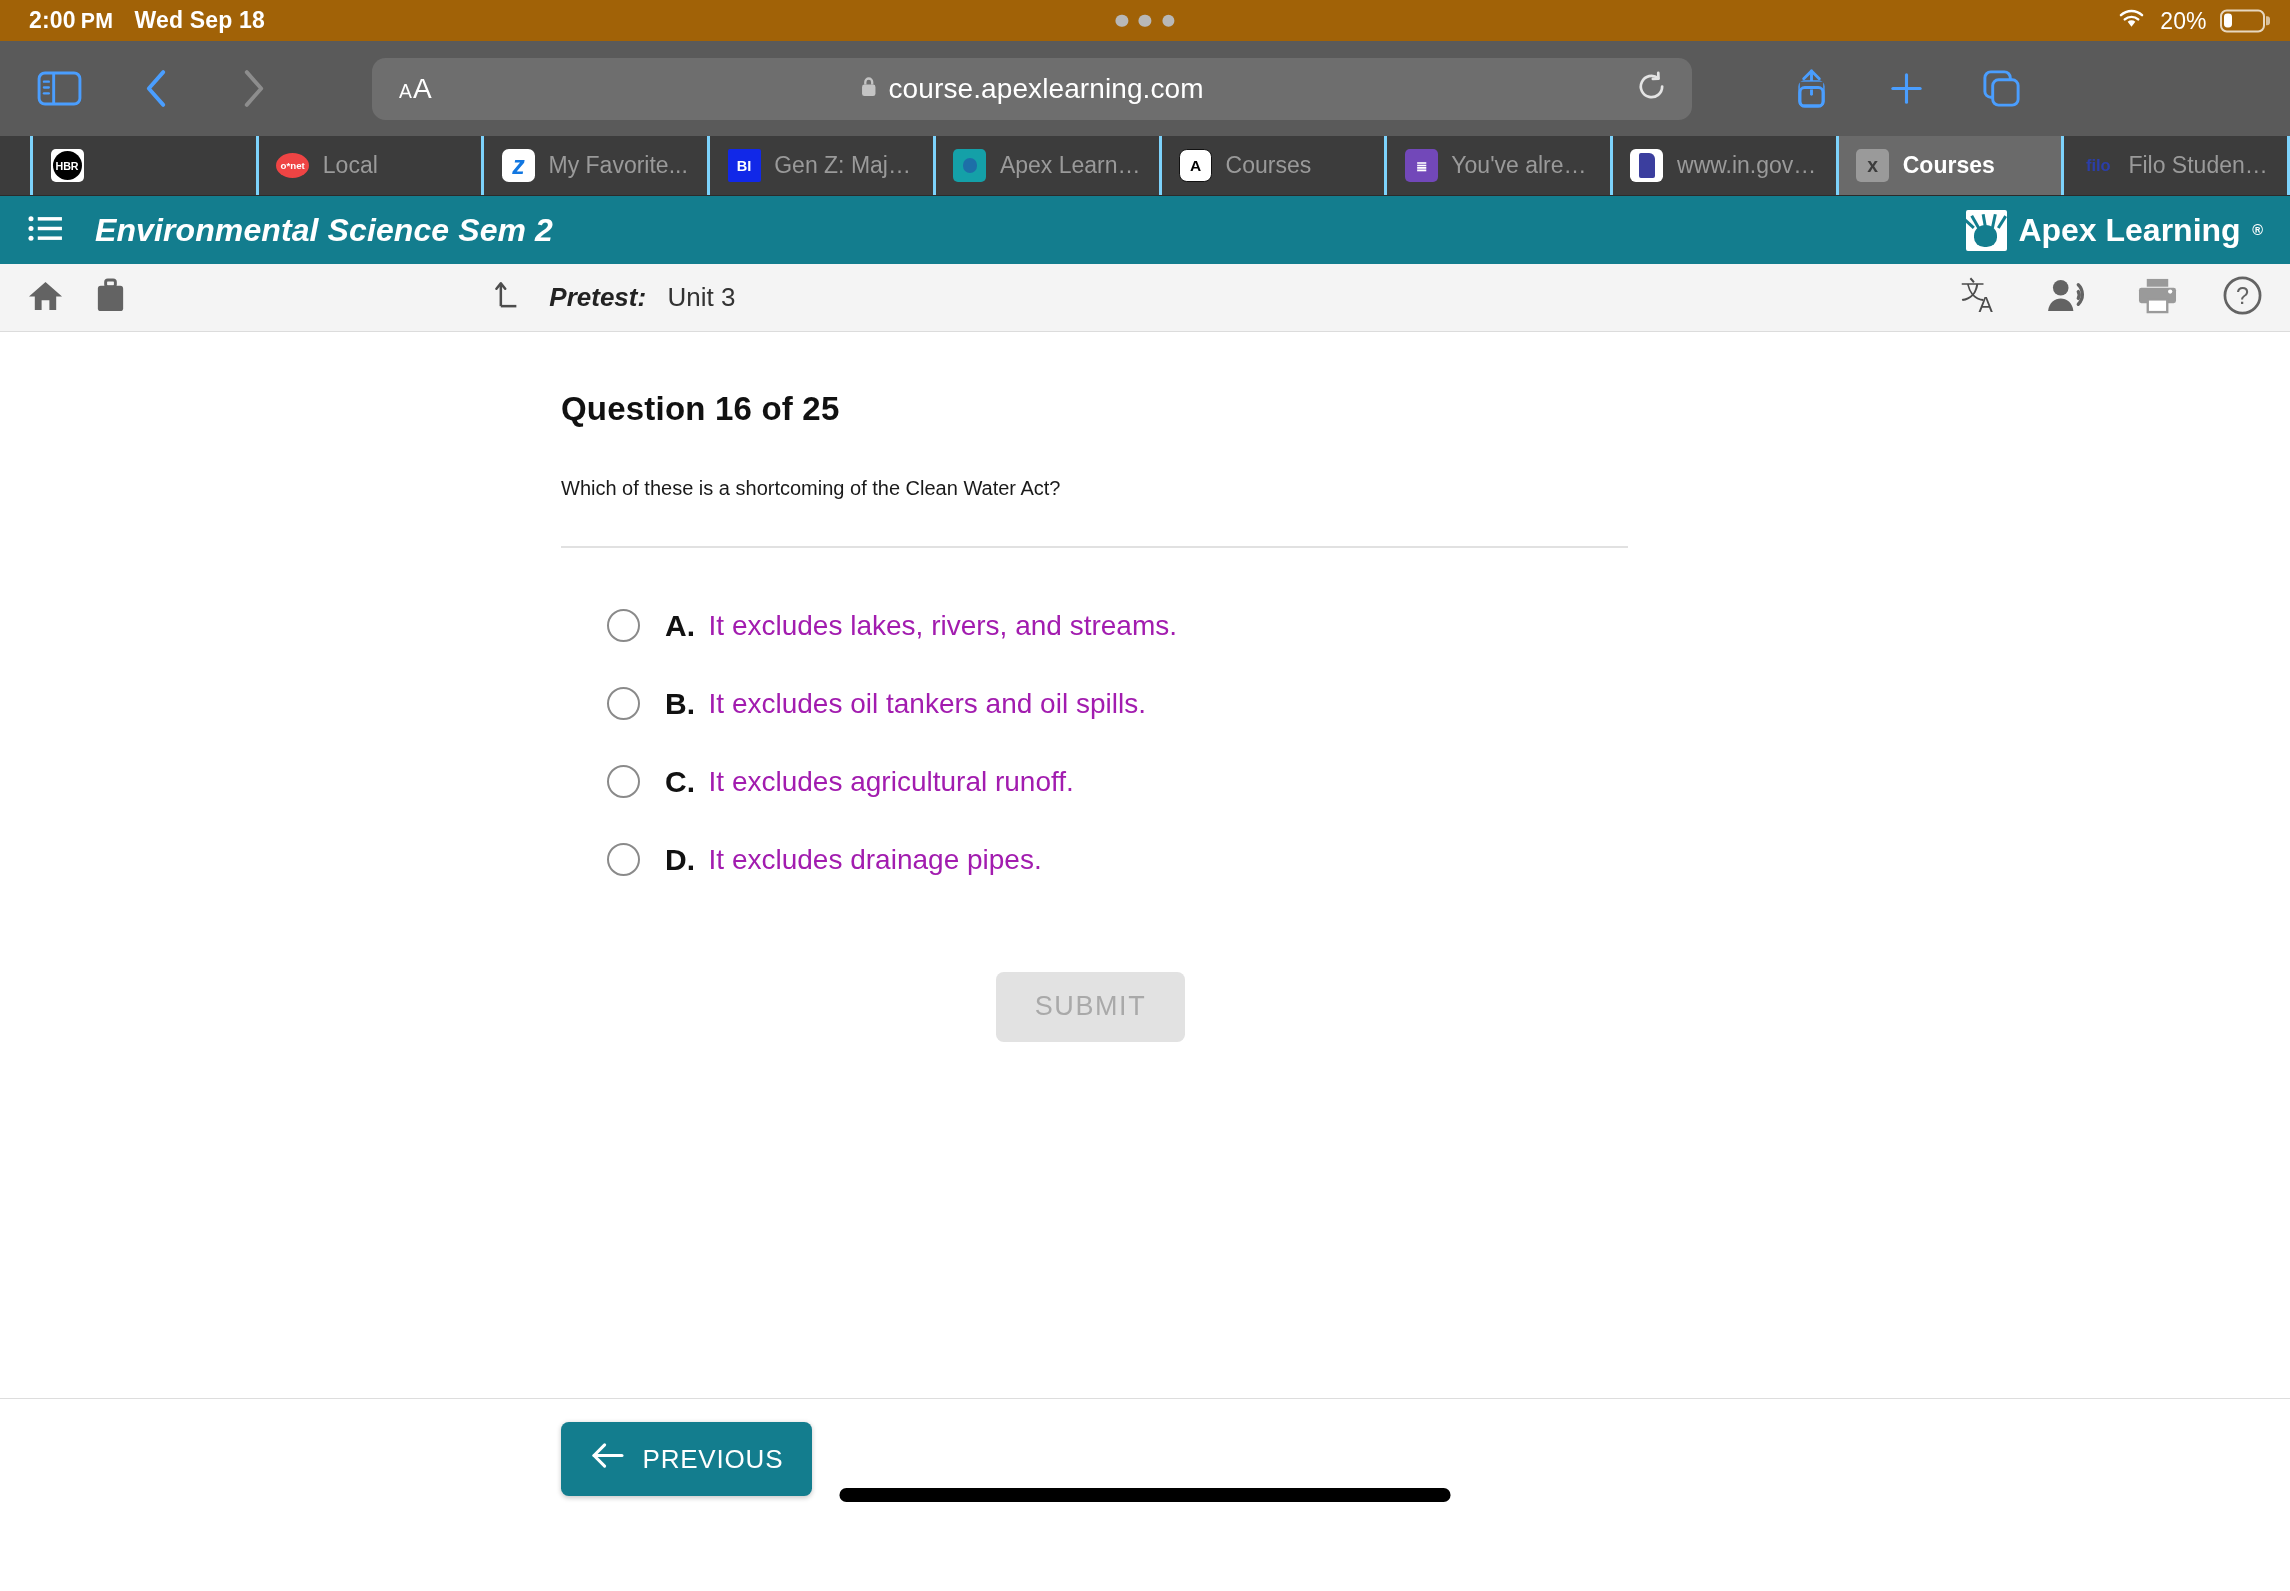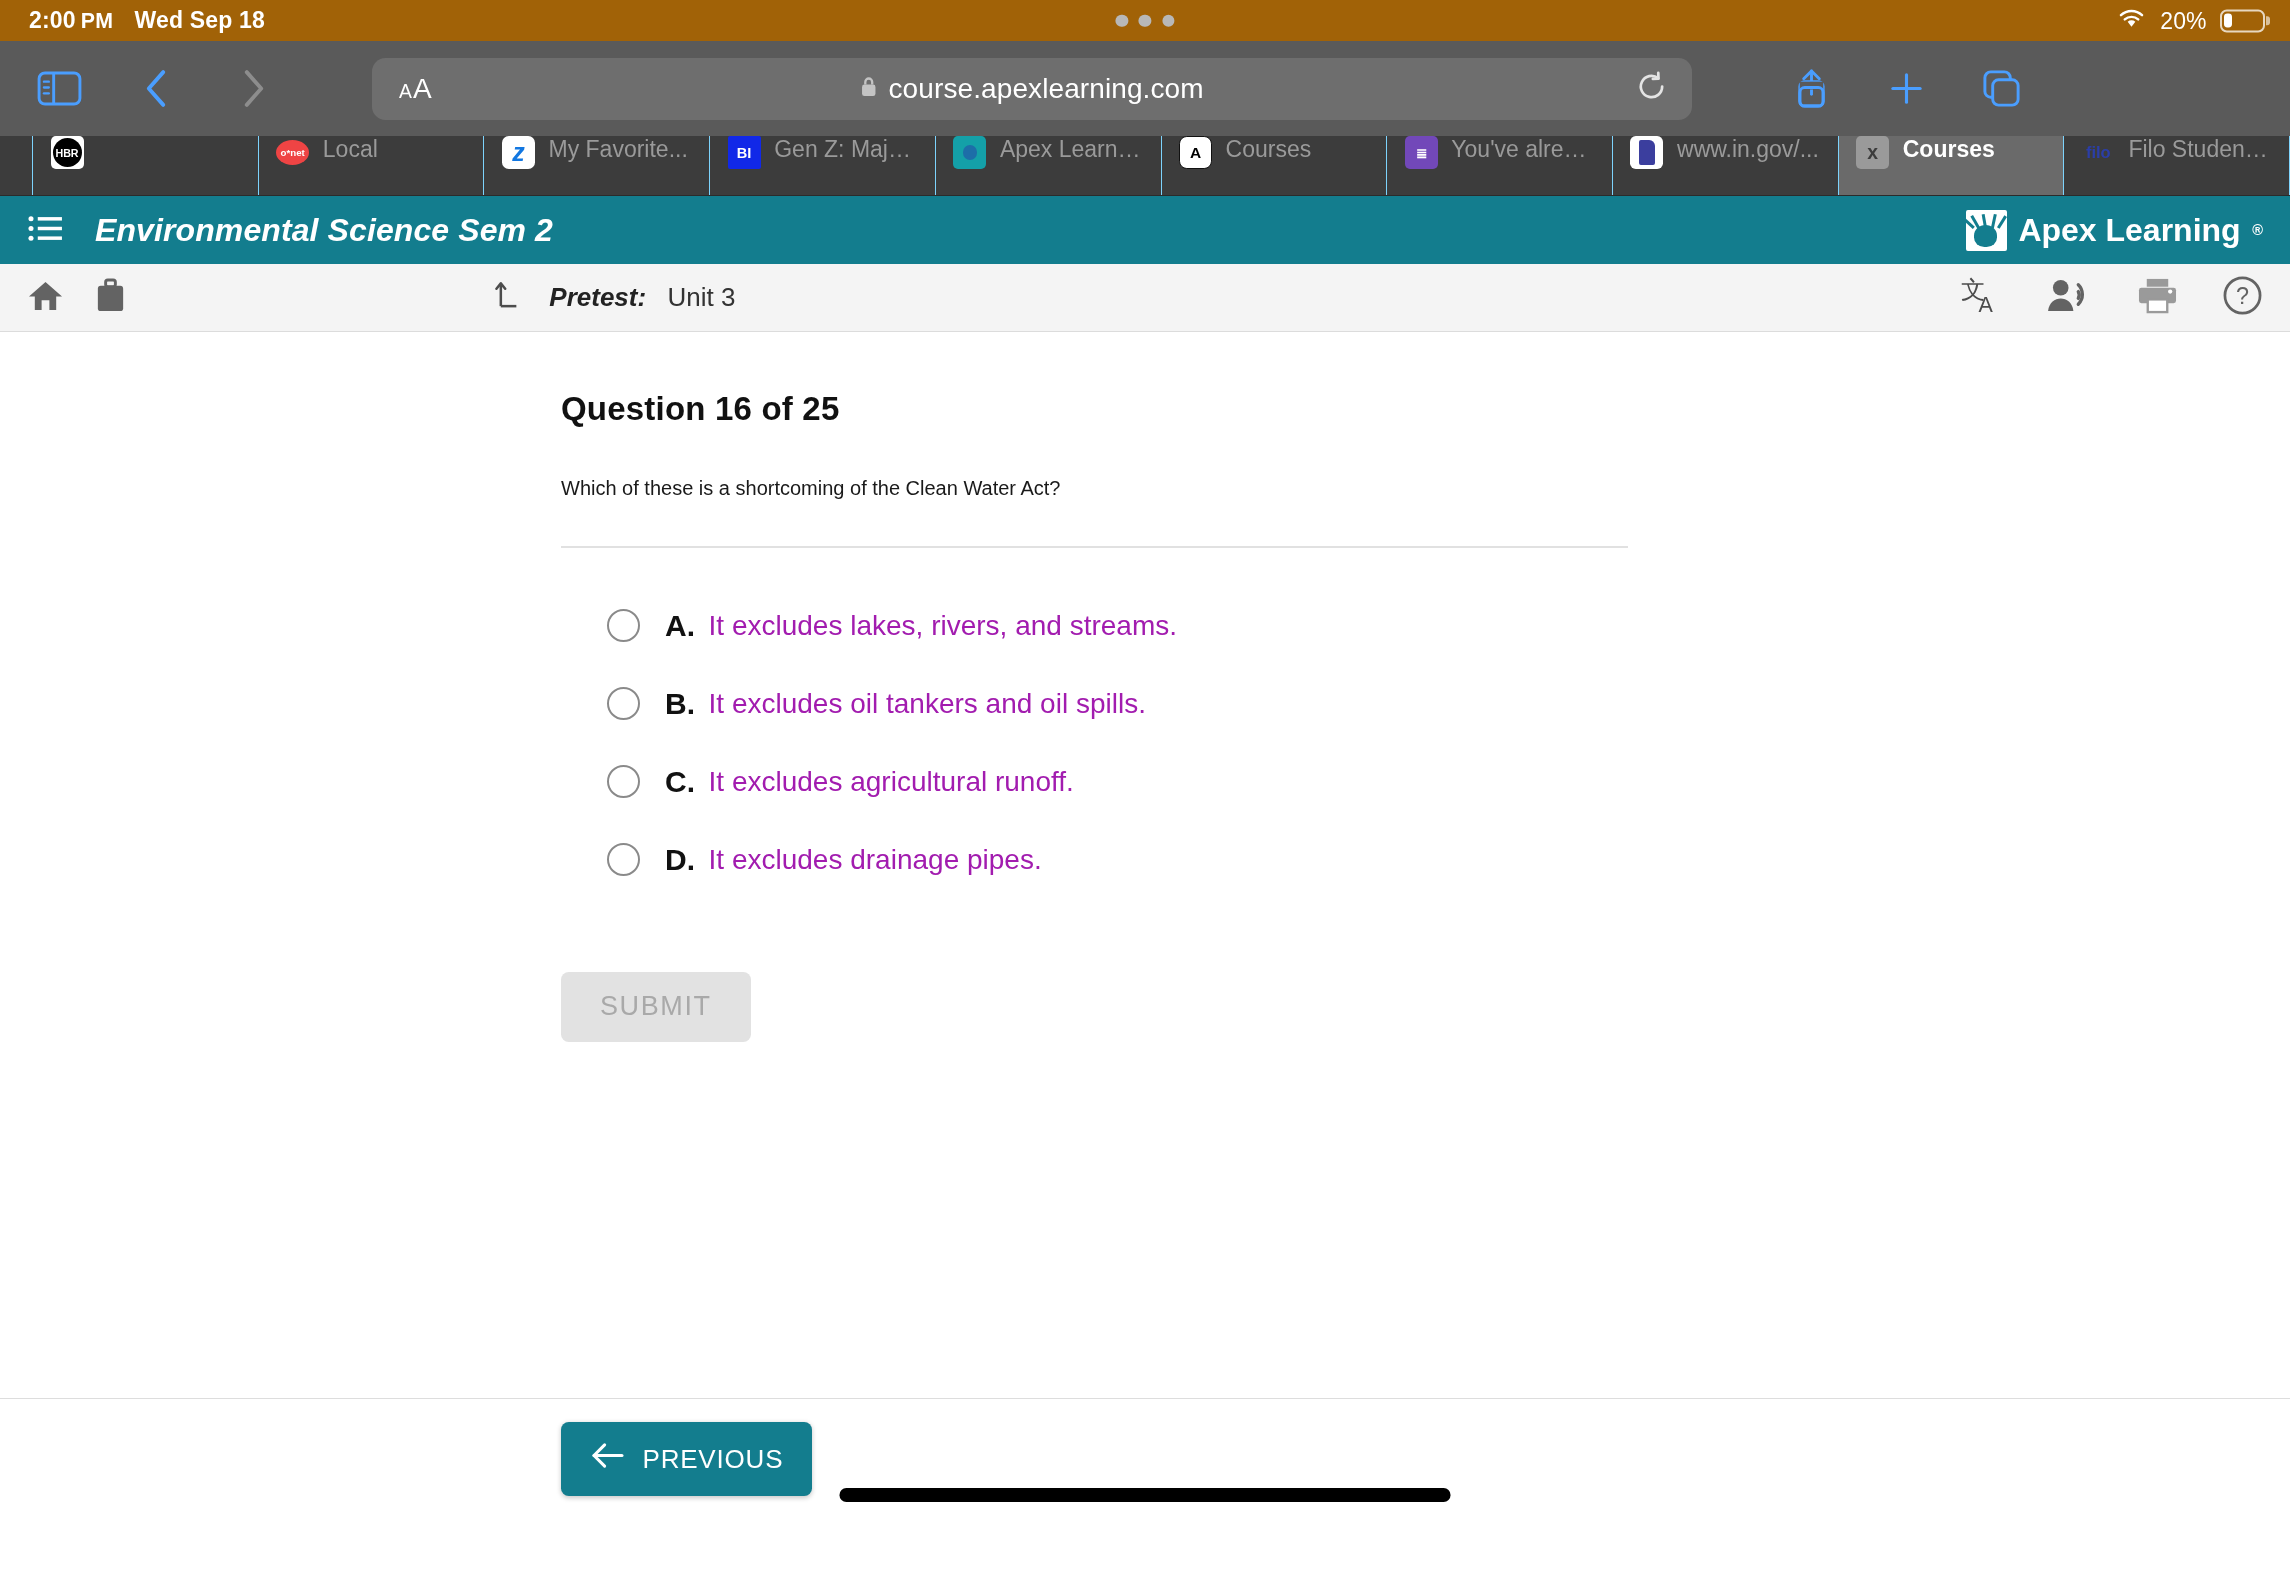--- a/index.html
+++ b/index.html
@@ -79,22 +79,22 @@
   }
   .urlbar .reload { position: absolute; right: 25px; }
 
   
   .tabbar {
     height: 60px; background: #3c3c3c;
     display: flex; align-items: stretch;
     border-bottom: 1px solid #2b2b2b;
   }
   .tab {
-    display: flex; align-items: flex-start; gap: 13.6px;
-    padding: 0 17.5px; border-right: 1px solid #7dd3fc;
+    display: flex; align-items: center; gap: 13.6px;
+    padding: 0 17.5px; border-right: 3px solid #7dd3fc;
     color: #9a9a9a; font-size: 23px; white-space: nowrap;
     overflow: hidden; flex: 1 1 0; min-width: 0;
   }
   .tab.narrow { flex: 0 0 33px; padding: 0; }
   .tab.active { background: #6a6a6a; color: #ffffff; font-weight: 600; }
   .tab .label { overflow: hidden; text-overflow: ellipsis; }
   .favicon {
     width: 33px; height: 33px; flex: 0 0 33px;
     border-radius: 4.9px; display: flex; align-items: center;
     justify-content: center; font-size: 14.6px; font-weight: 700;
@@ -183,21 +183,21 @@
     display: flex; align-items: center; gap: 0;
     height: 78px;
   }
   .radio {
     width: 33px; height: 33px; border-radius: 50%;
     border: 2.9px solid #8a8a8a; background: #fff;
     flex: 0 0 33px; margin-right: 25px;
   }
   .opt-letter { font-size: 30px; font-weight: 700; color:#111; margin-right: 13.6px; }
   .opt-text { font-size: 28px; color: #a21caf; }
-  .submit-row { margin-top: 73px; display: flex; justify-content: flex-start; padding-right: 8px; width: 1067px; }
+  .submit-row { margin-top: 73px; display: flex; justify-content: center; padding-right: 8px; width: 1067px; }
   .submit-btn {
     background: #e2e2e2; color: #a9a9a9;
     border: none; border-radius: 7.8px;
     font-size: 27px; letter-spacing: 1.6px;
     padding: 19.4px 39px; font-family: inherit;
   }
 
   
   .bottombar {
     position: absolute; left: 0; bottom: 0; width: 2290px; height: 120px;

